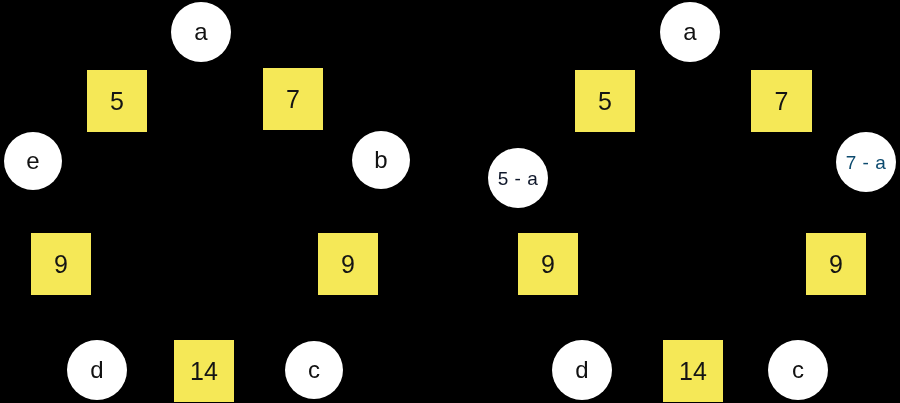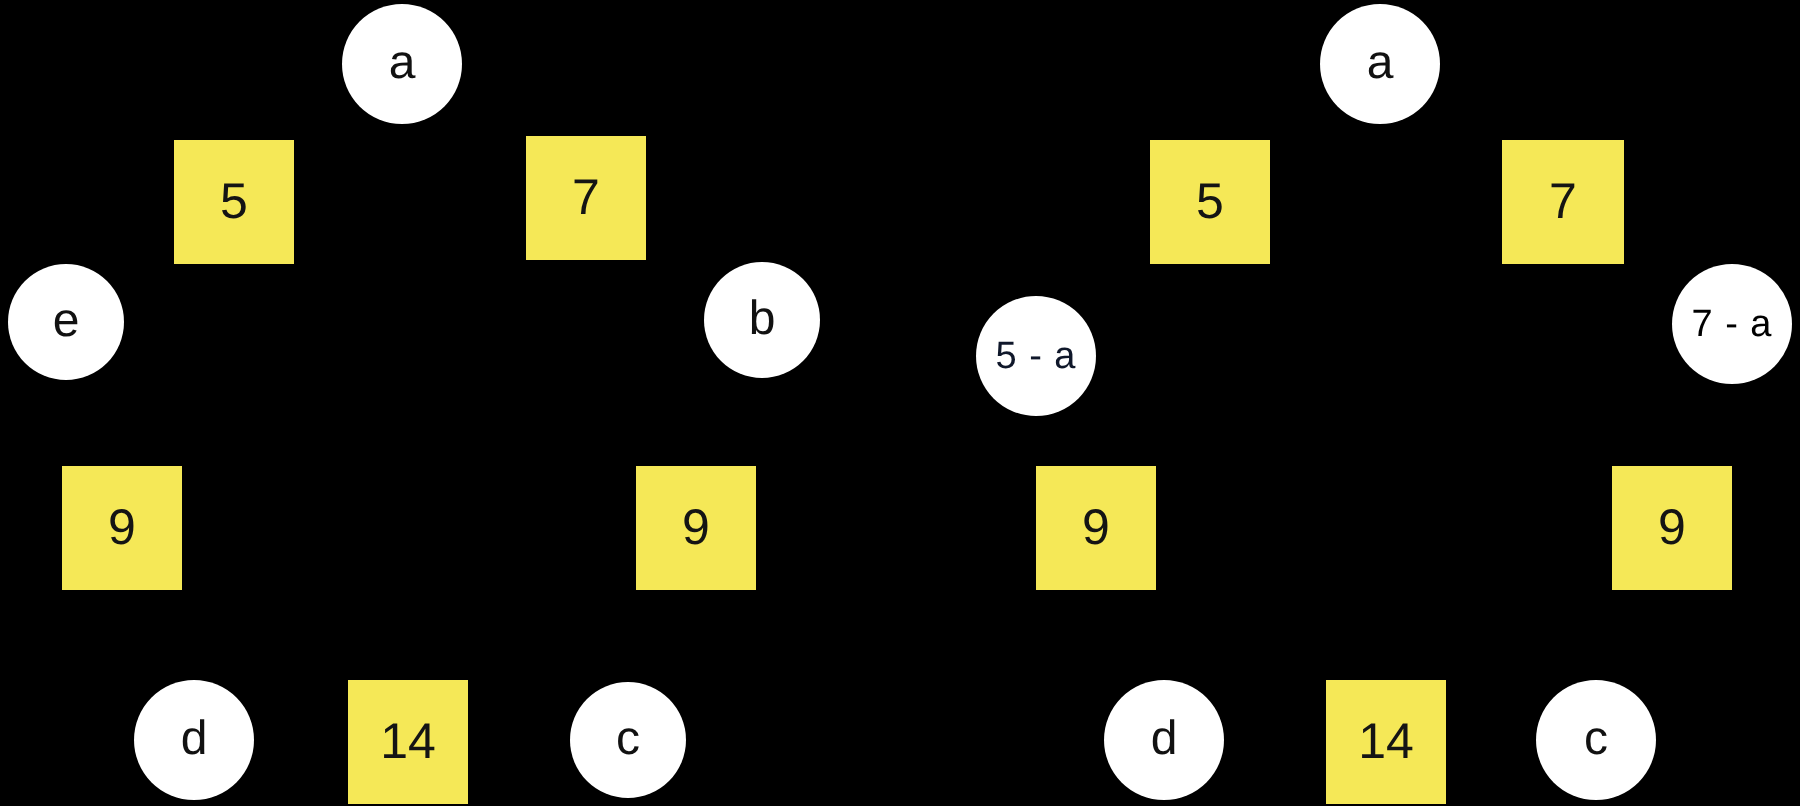--- a/index.html
+++ b/index.html
@@ -95,21 +95,21 @@
       <span>14</span>
     </div>
 
   </div>
 
   <div class="graph graph-right">
 
     <div class="node node-letter" style="left: 210px; top: 2px; width: 60px; height: 60px; background: rgb(255, 255, 255); color: rgb(17, 17, 17);">
       <span>a</span>
     </div>
-    <div class="node node-expr" style="left: 386px; top: 132px; width: 60px; height: 60px; background: rgb(255, 255, 255); color: #000000;">
+    <div class="node node-expr" style="left: 386px; top: 132px; width: 60px; height: 60px; background: rgb(255, 255, 255); color: #0c4a6e;">
       <span>7 - a</span>
     </div>
     <div class="node node-letter" style="left: 318px; top: 340px; width: 60px; height: 60px; background: rgb(255, 255, 255); color: rgb(17, 17, 17);">
       <span>c</span>
     </div>
     <div class="node node-letter" style="left: 102px; top: 340px; width: 60px; height: 60px; background: rgb(255, 255, 255); color: rgb(17, 17, 17);">
       <span>d</span>
     </div>
     <div class="node node-expr" style="left: 38px; top: 148px; width: 60px; height: 60px; background: rgb(255, 255, 255); color: #0f172a;">
       <span>5 - a</span>

